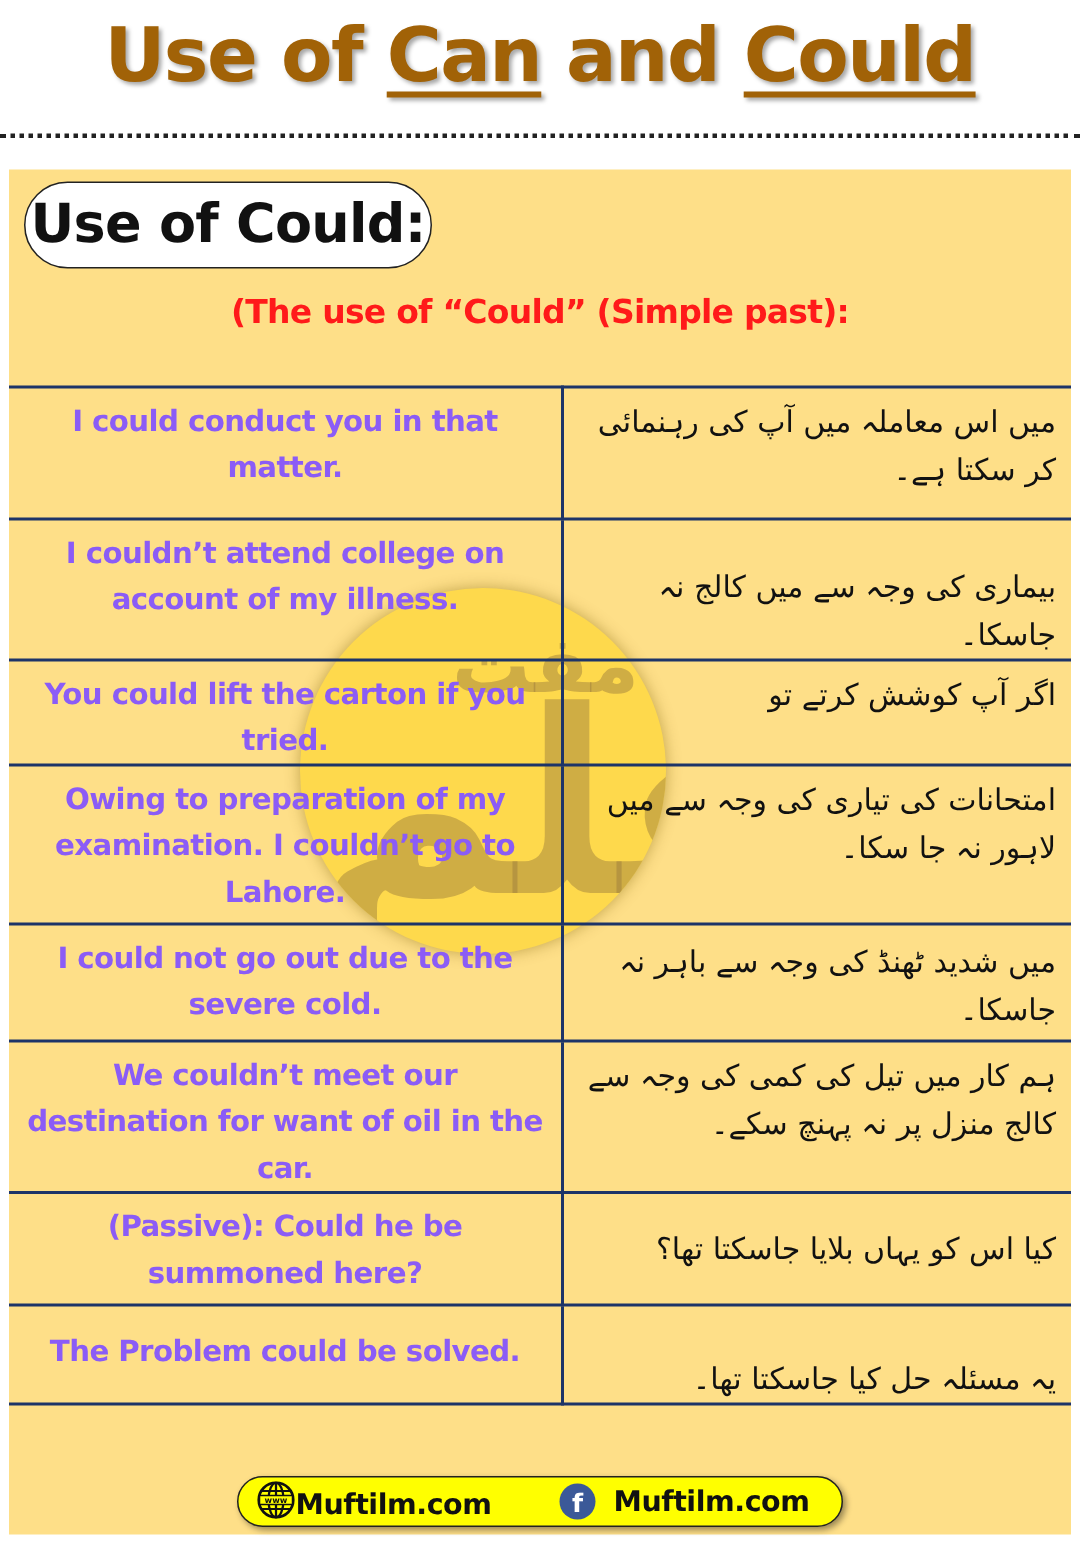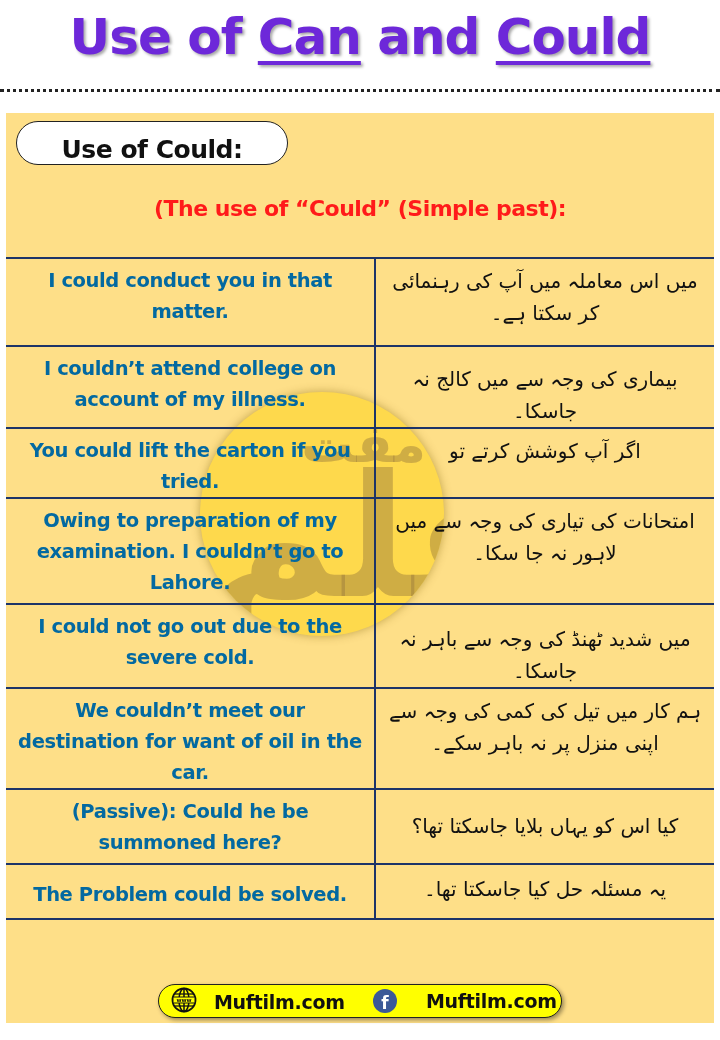--- a/index.html
+++ b/index.html
@@ -3,37 +3,37 @@
   <meta charset="utf-8">
   <style>
     html, body { margin: 0; padding: 0; }
     body {
       width: 720px; height: 1040px; background: #ffffff; position: relative; overflow: hidden;
       font-family: "Liberation Sans", sans-serif;
     }
     .title {
       position: absolute; left: 0; top: 8px; width: 720px; text-align: center;
       font-family: "DejaVu Sans", sans-serif; font-weight: bold; font-size: 50px;
-      color: #6d28d9; letter-spacing: -1px;
+      color: #a16207; letter-spacing: -1px;
       text-shadow: 2px 2px 3px rgba(0,0,0,0.35);
     }
     .title .ul { text-decoration: underline; text-decoration-thickness: 4px; text-underline-offset: 7px; }
     .dots {
       position: absolute; left: 0; top: 89px; width: 720px; height: 0;
       border-top: 3px dotted #222;
     }
     .panel {
       position: absolute; left: 6px; top: 113px; width: 708px; height: 910px;
       background: #fedf88;
     }
     .pill {
-      position: absolute; left: 16px; top: 121px; width: 272px; height: 44px;
+      position: absolute; left: 16px; top: 121px; width: 272px; height: 58px;
       background: #fff; border: 1.5px solid #222; border-radius: 30px;
       box-sizing: border-box;
-      font-family: "DejaVu Sans", sans-serif; font-weight: bold; font-size: 25px; color: #111;
+      font-family: "DejaVu Sans", sans-serif; font-weight: bold; font-size: 36px; color: #111;
       line-height: 55px; text-align: center; letter-spacing: -0.5px;
     }
     .subtitle {
       position: absolute; left: 0; top: 196px; width: 720px; text-align: center;
       font-family: "DejaVu Sans", sans-serif; font-weight: bold; font-size: 22px; color: #ff1a1a;
       letter-spacing: -0.5px;
     }
     .watermark {
       position: absolute; left: 200px; top: 392px; width: 244px; height: 244px;
       border-radius: 50%; background: #fed94c;
@@ -50,36 +50,36 @@
       position: absolute; left: 6px; top: 257px; width: 708px;
       border-collapse: collapse; table-layout: fixed;
     }
     table.grid td {
       border-top: 2.5px solid #1d3468; border-bottom: 2.5px solid #1d3468;
       vertical-align: top; padding: 6px 6px 0 6px; box-sizing: border-box;
     }
     table.grid td.en {
       width: 369px; border-right: 2.5px solid #1d3468;
       text-align: center; font-family: "DejaVu Sans", sans-serif; font-weight: bold;
-      font-size: 19.5px; line-height: 31px; color: #0369a1; letter-spacing: -0.4px;
+      font-size: 19.5px; line-height: 31px; color: #8b5cf6; letter-spacing: -0.4px;
     }
     table.grid td.ur {
-      text-align: center; direction: rtl; font-family: "DejaVu Sans", sans-serif;
+      direction: rtl; font-family: "DejaVu Sans", sans-serif;
       font-size: 20px; line-height: 32px; color: #111; padding: 6px 10px 0 10px;
     }
     .footer {
       position: absolute; left: 158px; top: 984px; width: 404px; height: 34px;
       background: #ffff00; border: 1.5px solid #222; border-radius: 18px; box-sizing: border-box;
       box-shadow: 2px 2px 4px rgba(0,0,0,0.4);
       display: flex; align-items: center;
       font-family: "DejaVu Sans", sans-serif; font-weight: bold; font-size: 19px; color: #111;
     }
     .footer .web { display: flex; align-items: center; position: absolute; left: 12px; top: 2px; }
     .footer .fb { display: flex; align-items: center; position: absolute; left: 214px; top: 2px; }
-    .footer .lbl { margin-left: 17px; line-height: 28px; letter-spacing: -0.3px; }
+    .footer .lbl { margin-left: 0; line-height: 28px; letter-spacing: -0.3px; }
     .fbicon {
       width: 24px; height: 24px; border-radius: 50%; background: #3b5998; color: #fff;
       font-family: "DejaVu Sans", sans-serif; font-weight: bold; font-size: 17px;
       display: flex; align-items: flex-end; justify-content: center; margin-right: 12px;
     }
   </style>
 </head>
 <body>
 
 <div class="title">
@@ -100,45 +100,45 @@
 <div class="subtitle">(The use of “Could” (Simple past):</div>
 
 <table class="grid">
   <tbody>
       <tr style="height:88px">
     <td class="en">I could conduct you in that matter.</td>
     <td class="ur">میں اس معاملہ میں آپ کی رہنمائی کر سکتا ہے۔</td>
   </tr>
   <tr style="height:75px">
     <td class="en">I couldn’t attend college on account of my illness.</td>
-    <td class="ur" style="padding-top:16px">بیماری کی وجہ سے میں کالج نہ جاسکا۔</td>
+    <td class="ur" style="padding-top:28px">بیماری کی وجہ سے میں کالج نہ جاسکا۔</td>
   </tr>
   <tr style="height:58px">
     <td class="en">You could lift the carton if you tried.</td>
     <td class="ur">اگر آپ کوشش کرتے تو</td>
   </tr>
   <tr style="height:106px">
     <td class="en">Owing to preparation of my examination. I couldn’t go to Lahore.</td>
     <td class="ur">امتحانات کی تیاری کی وجہ سے میں لاہور نہ جا سکا۔</td>
   </tr>
   <tr style="height:78px">
     <td class="en">I could not go out due to the severe cold.</td>
-    <td class="ur" style="padding-top:18px">میں شدید ٹھنڈ کی وجہ سے باہر نہ جاسکا۔</td>
+    <td class="ur" style="padding-top:8px">میں شدید ٹھنڈ کی وجہ سے باہر نہ جاسکا۔</td>
   </tr>
   <tr style="height:84px">
     <td class="en">We couldn’t meet our destination for want of oil in the car.</td>
-    <td class="ur">ہم کار میں تیل کی کمی کی وجہ سے اپنی منزل پر نہ باہر سکے۔</td>
+    <td class="ur">ہم کار میں تیل کی کمی کی وجہ سے کالج منزل پر نہ پہنچ سکے۔</td>
   </tr>
   <tr style="height:75px">
     <td class="en">(Passive): Could he be summoned here?</td>
     <td class="ur" style="padding-top:20px">کیا اس کو یہاں بلایا جاسکتا تھا؟</td>
   </tr>
   <tr style="height:55px">
     <td class="en" style="padding-top:14px">The Problem could be solved.</td>
-    <td class="ur" style="padding-top:8px">یہ مسئلہ حل کیا جاسکتا تھا۔</td>
+    <td class="ur" style="padding-top:32px">یہ مسئلہ حل کیا جاسکتا تھا۔</td>
   </tr>
 </tbody>
   </table>
 
 <div class="footer">
   <div class="web">
     <span>
       <svg width="26" height="26" viewBox="0 0 26 26">
         <circle cx="13" cy="13" r="11.5" fill="none" stroke="#111" stroke-width="1.8"></circle>
         <ellipse cx="13" cy="13" rx="5" ry="11.5" fill="none" stroke="#111" stroke-width="1.5"></ellipse>

